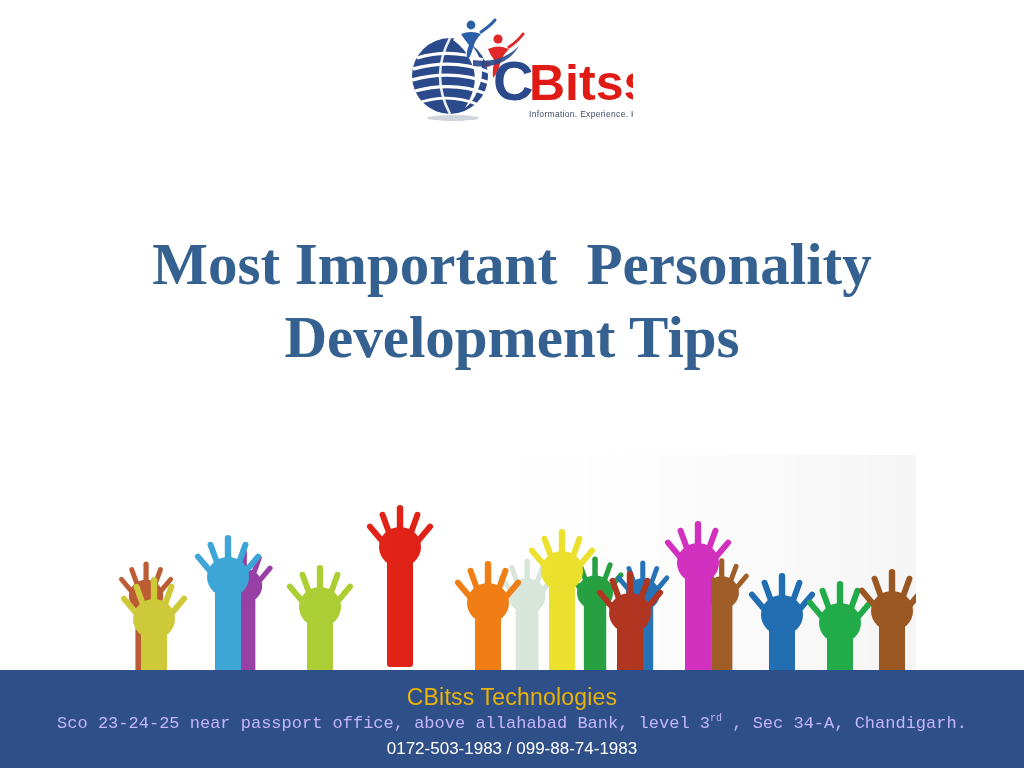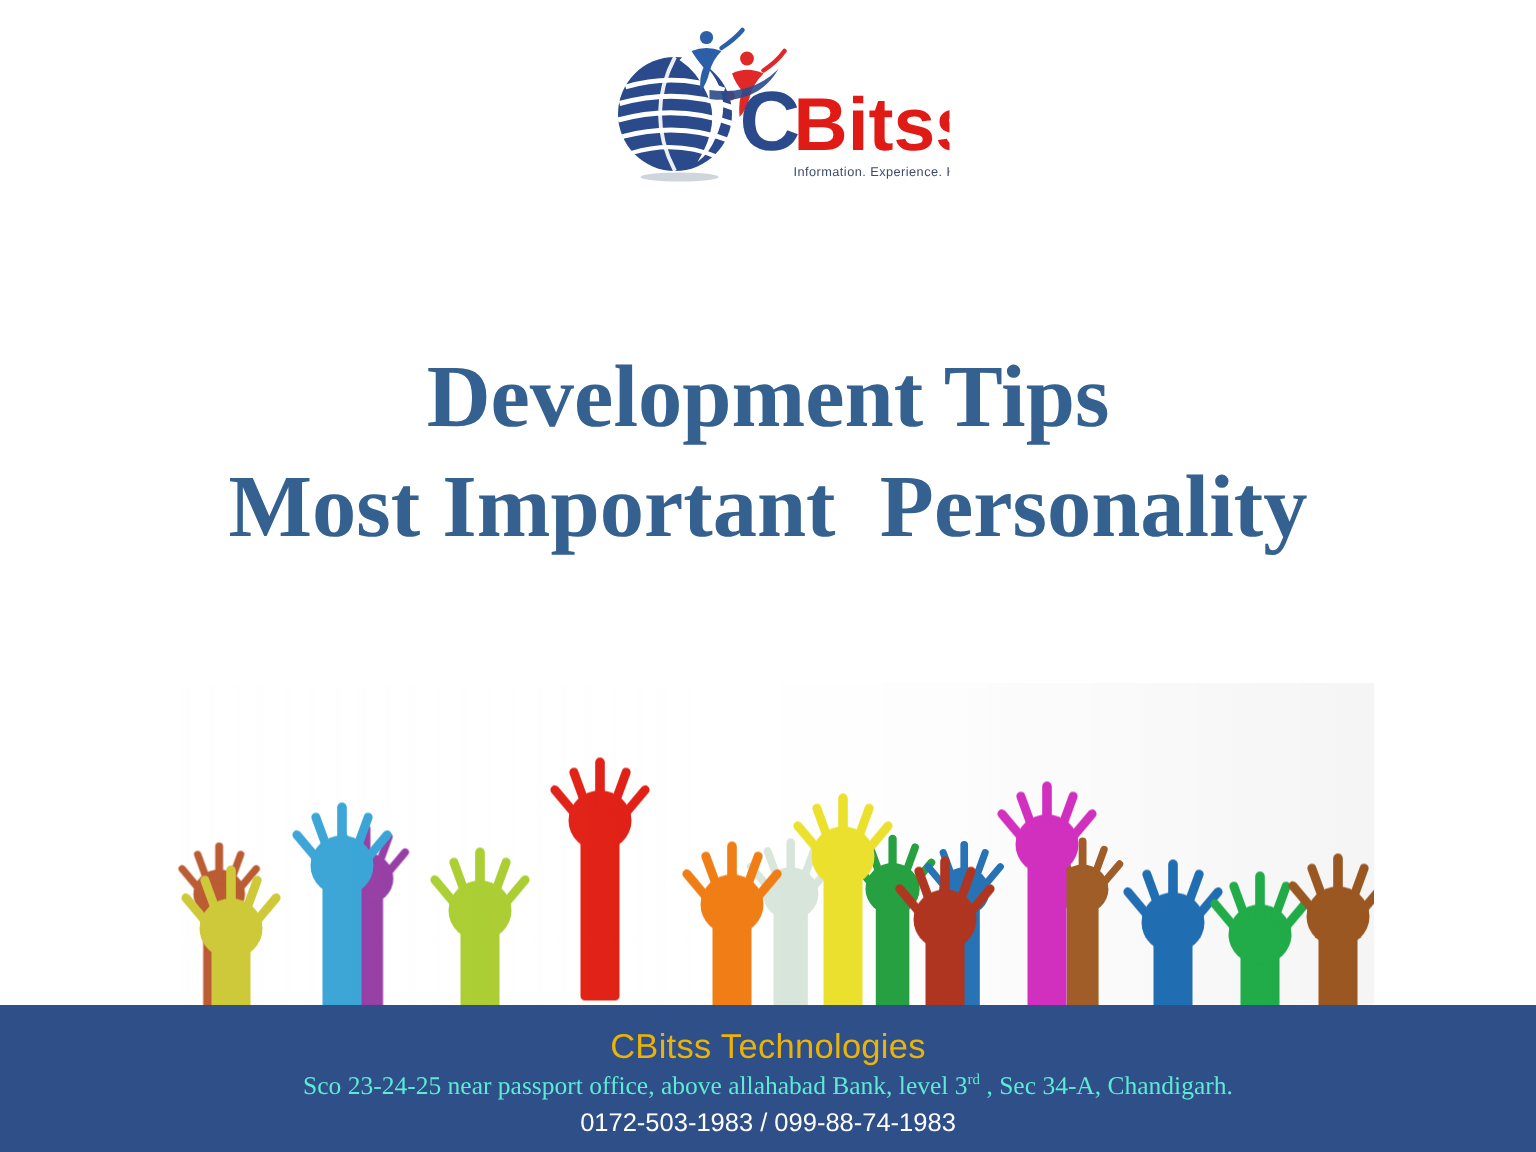--- a/index.html
+++ b/index.html
@@ -79,24 +79,24 @@
   }
   .footer-title {
     font-family: "Liberation Sans", sans-serif;
     font-size: 23px;
     line-height: 27px;
     color: #eab308;
     font-weight: normal;
     letter-spacing: 0.2px;
   }
   .footer-address {
-    font-family: Liberation Serif, serif;
+    font-family: Liberation Mono, monospace;
     font-size: 17px;
     line-height: 25px;
-    color: #5eead4;
+    color: #c4b5fd;
     white-space: nowrap;
     text-align: center;
   }
   .footer-address sup {
     font-size: 10px;
     vertical-align: super;
     line-height: 0;
   }
   .footer-phone {
     font-family: "Liberation Sans", sans-serif;
@@ -146,22 +146,22 @@
 
       <text x="90" y="86" font-family="Liberation Sans, sans-serif" font-size="56" font-weight="bold" fill="#2b4a8b">C</text>
 
       <text x="126" y="86" font-family="Liberation Sans, sans-serif" font-size="50" font-weight="bold" fill="#e01b16">Bitss</text>
 
       <text x="126" y="103" font-family="Liberation Sans, sans-serif" font-size="8.5" fill="#3b4a66" letter-spacing="0.3">Information. Experience. Knowledge.</text>
     </svg>
   </div>
 
   <div class="title-block">
+    <div class="title-line">Most Important  Personality</div>
     <div class="title-line">Development Tips</div>
-    <div class="title-line">Most Important  Personality</div>
   </div>
 
   <div class="hands-wrap">
     <svg class="hands-svg" width="806" height="215" viewBox="0 0 806 215">
       <defs>
 
         <g id="hand">
           <rect x="-13" y="52" width="26" height="120" rx="3"></rect>
           <ellipse cx="0" cy="52" rx="21" ry="20"></ellipse>
           <rect x="-3.2" y="10" width="6.4" height="34" rx="3.2"></rect>

